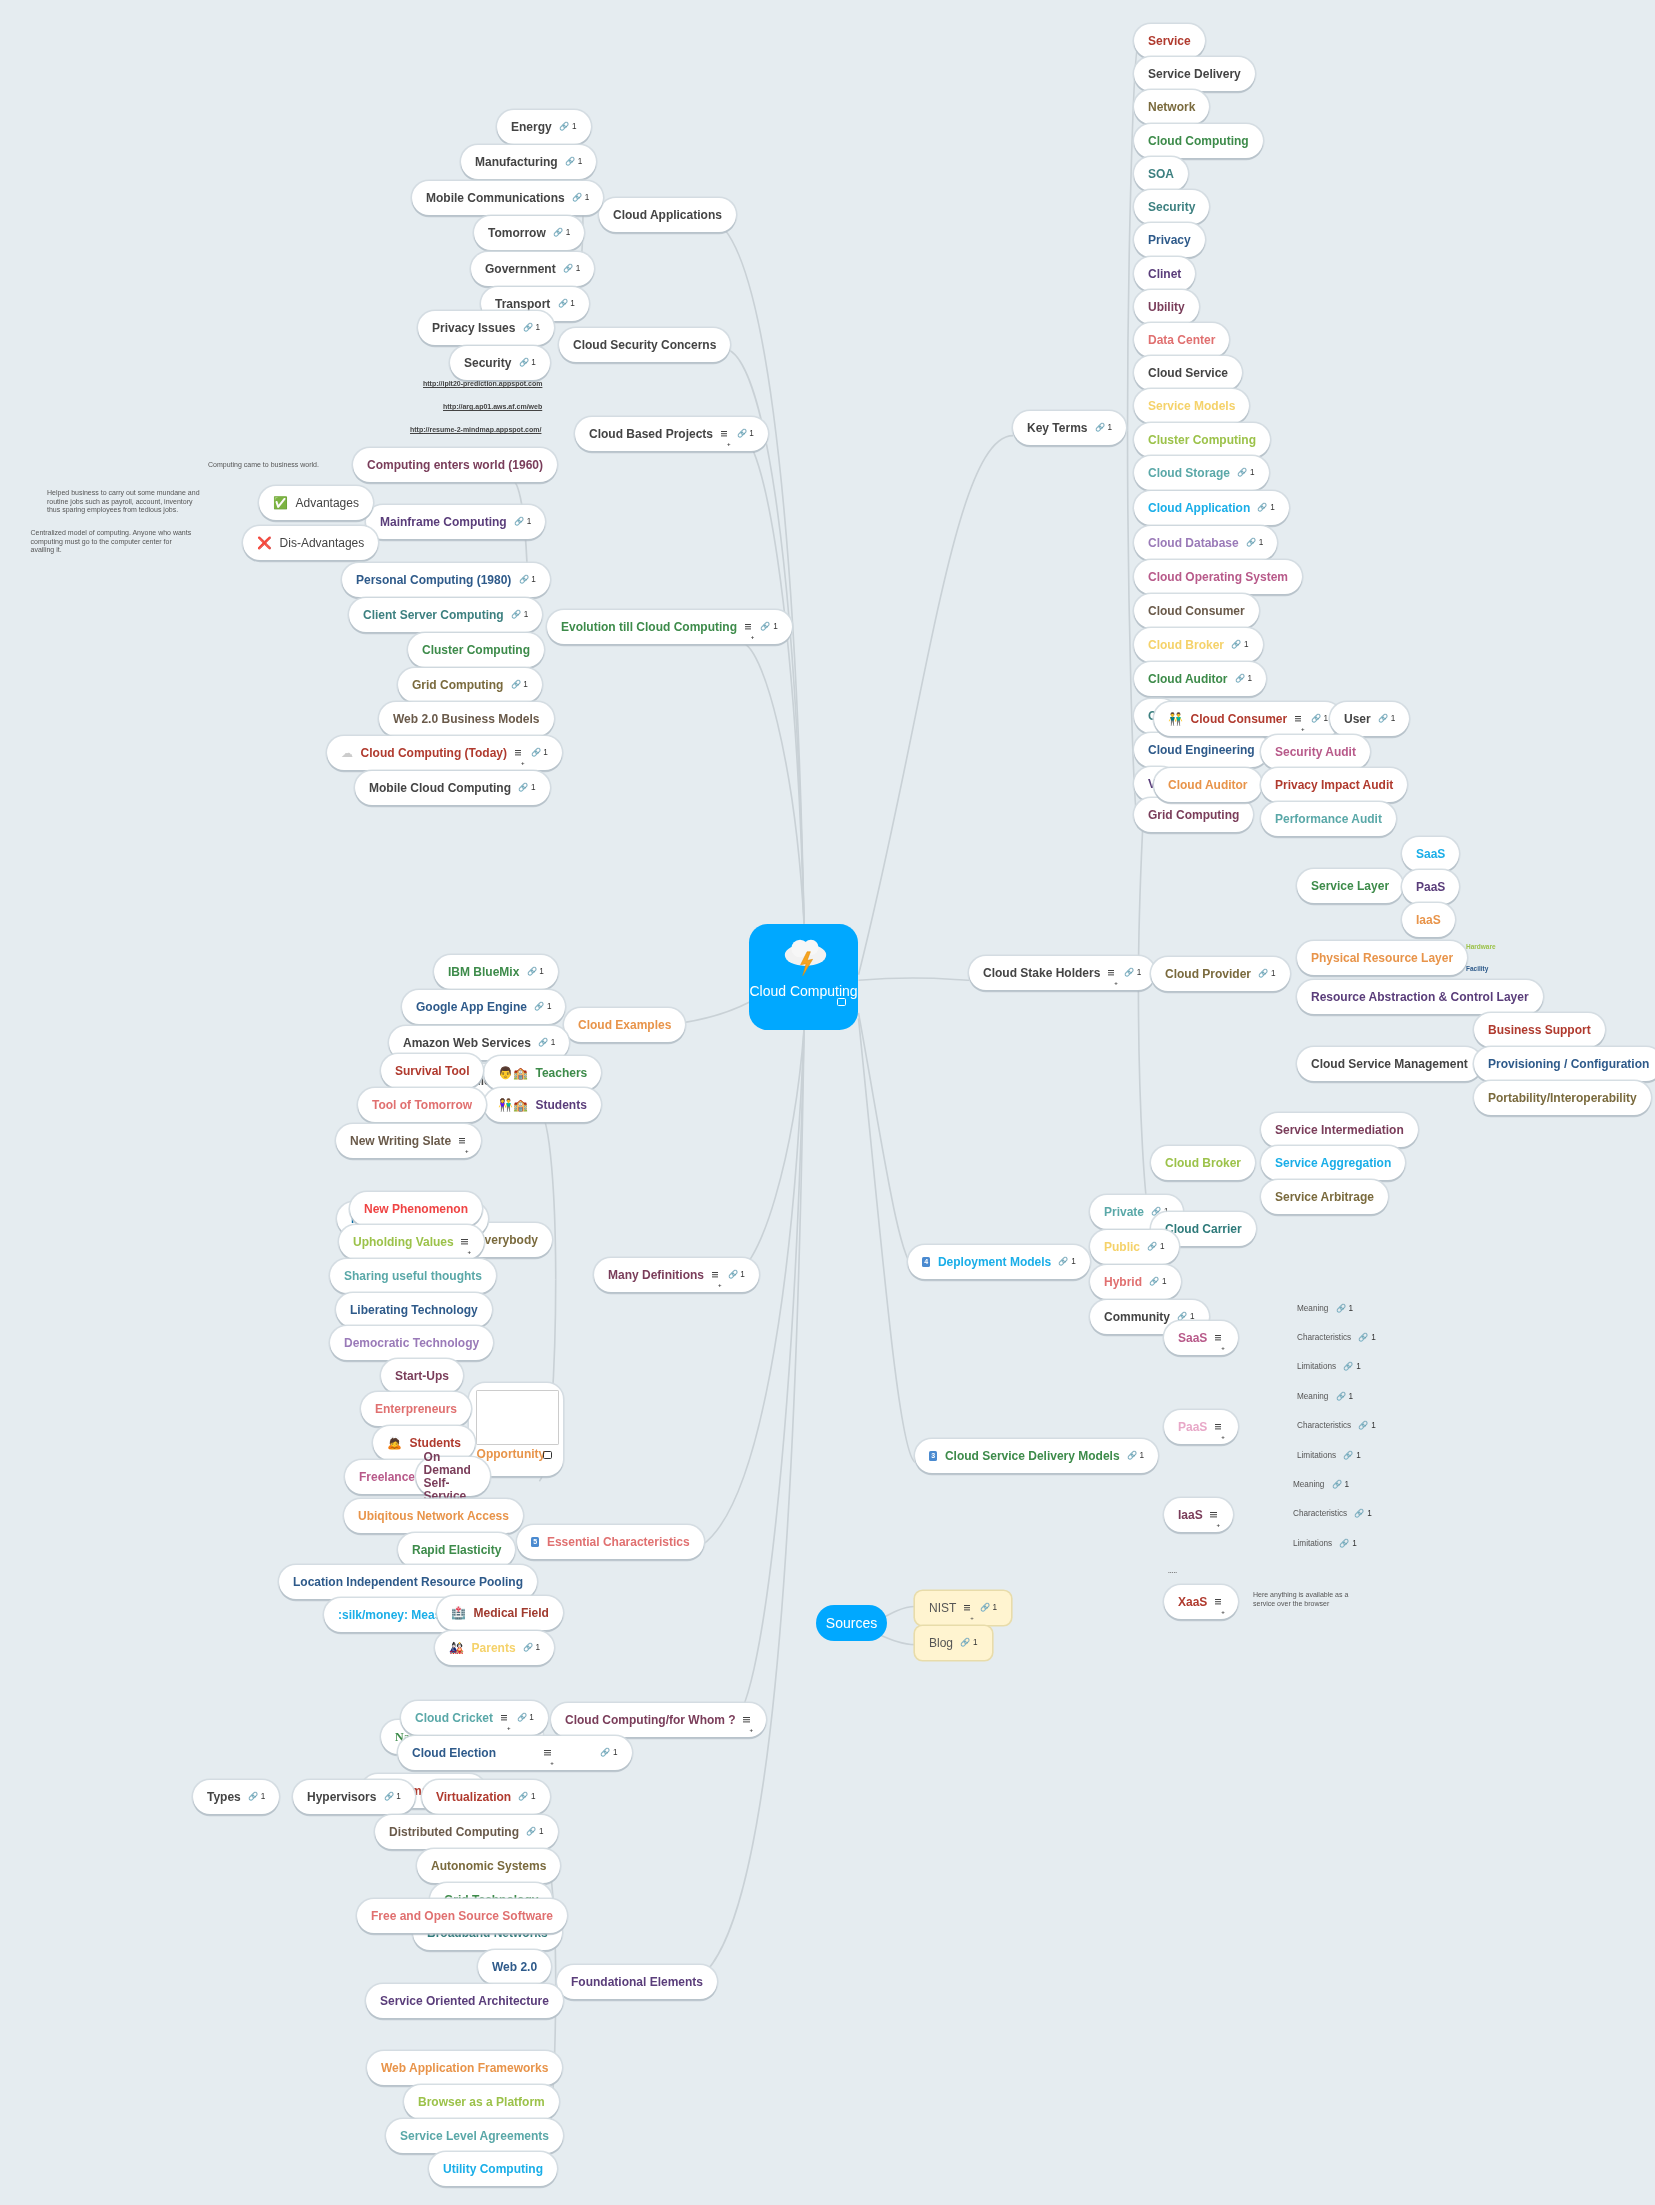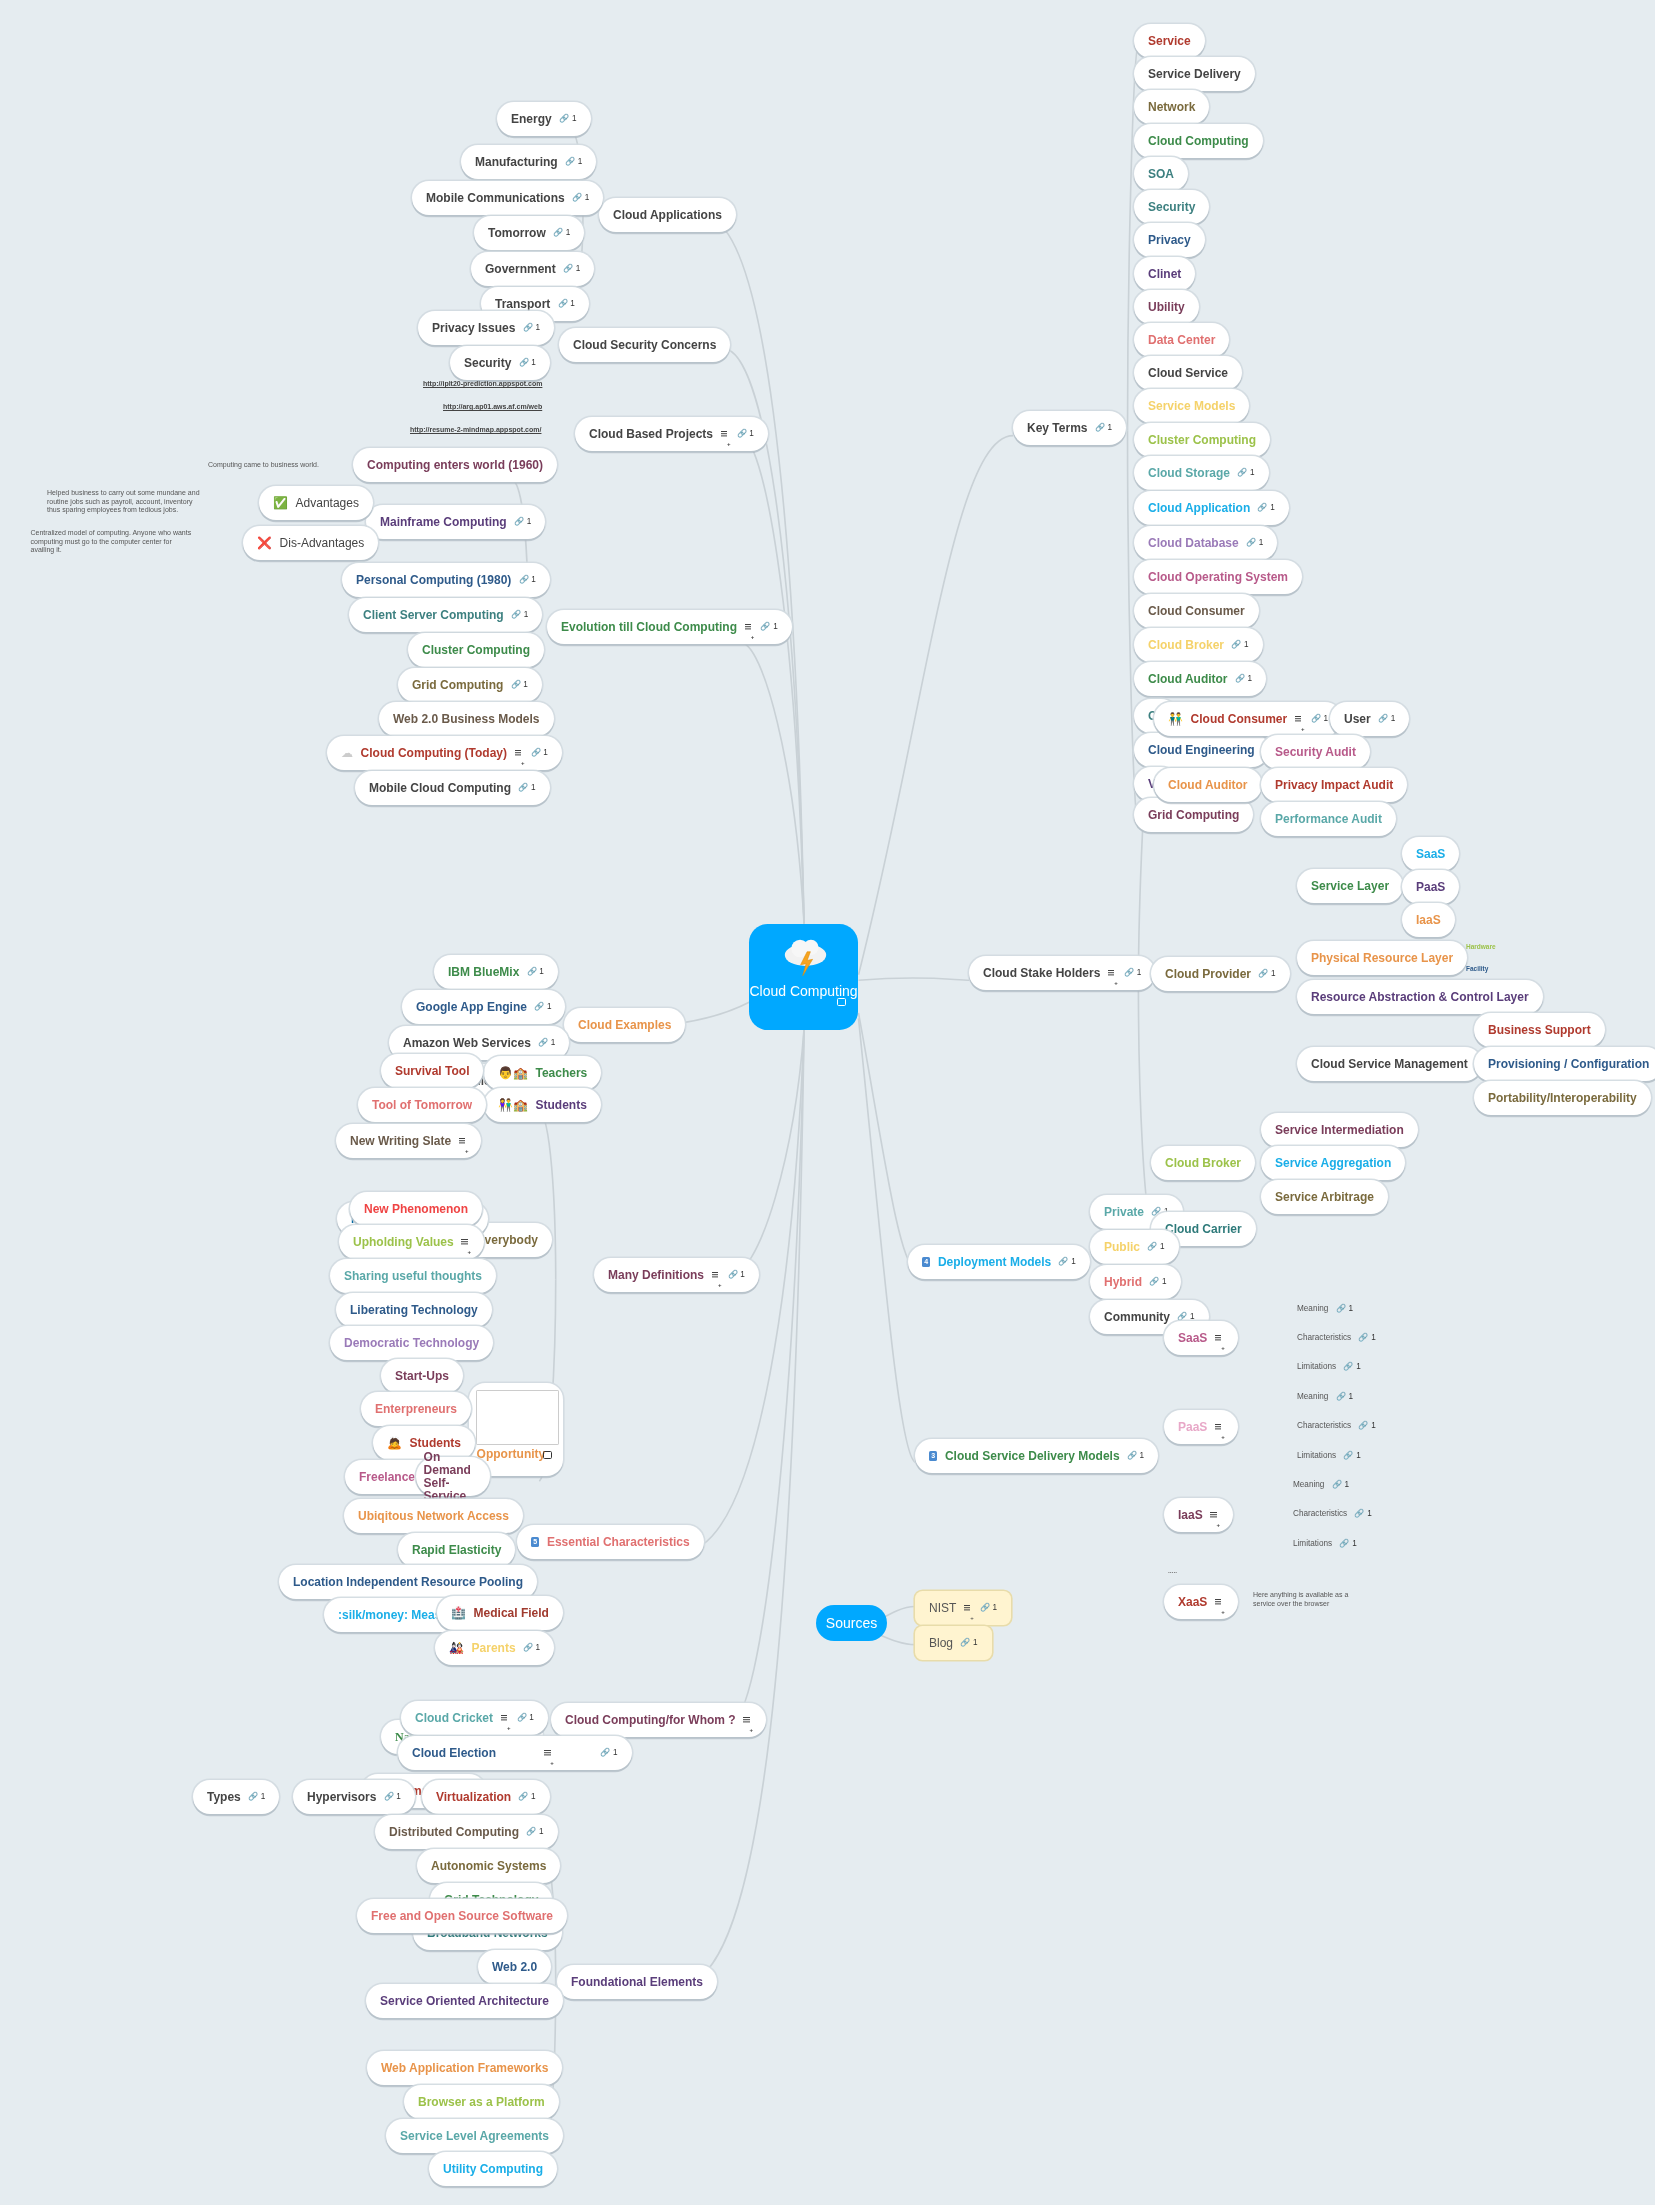--- a/index.html
+++ b/index.html
@@ -88,21 +88,21 @@
   <span>Blog</span>
   <span class="badge">
       <span class="link-icon">🔗</span>
       <span>1</span>
     </span>
 </div>
 
 <div class="node" style="left:599px;top:198px;color:#444;">
     <span>Cloud Applications</span>
   </div>
-<div class="node" style="left:497px;top:102px;color:#444;gap:8px;">
+<div class="node" style="left:497px;top:110px;color:#444;gap:8px;">
     <span>Energy</span>
     <span class="badge">🔗<span>1</span></span>
   </div>
 <div class="node" style="left:461px;top:145px;color:#444;">
     <span>Manufacturing</span>
     <span class="badge">🔗<span>1</span></span>
   </div>
 <div class="node" style="left:412px;top:181px;color:#444;">
     <span>Mobile Communications</span>
     <span class="badge">🔗<span>1</span></span>

